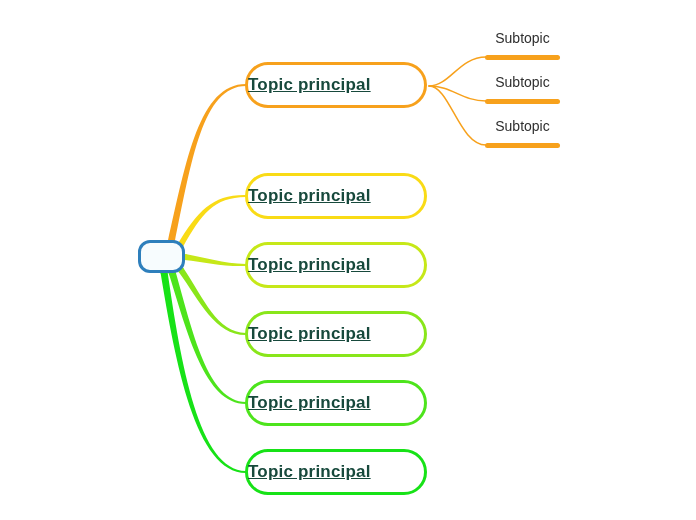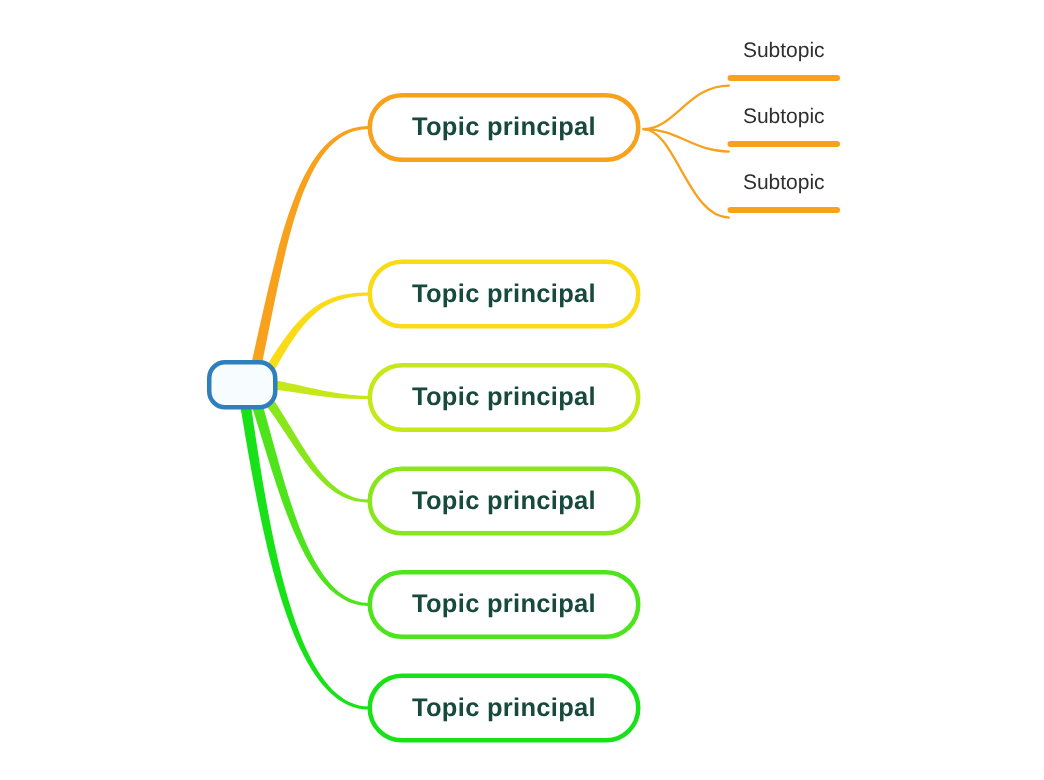--- a/index.html
+++ b/index.html
@@ -1,22 +1,22 @@
 <!DOCTYPE html>
 <html><head>
 <meta charset="utf-8">
 <style>
   html,body{margin:0;padding:0;background:#fff;}
   #cv{position:relative;background:#fff;overflow:hidden;font-family:"Liberation Sans","DejaVu Sans",sans-serif;}
   #links{position:absolute;left:0;top:0;}
-  .node{position:absolute;box-sizing:border-box;display:flex;align-items:center;justify-content:center;}
+  .node{position:absolute;box-sizing:border-box;display:flex;align-items:center;justify-content:flex-start;text-decoration:underline;}
   .central{border:3px solid #2E7FBC;border-radius:12px;background:#F7FCFE;}
   .topic{border:3px solid;border-radius:23px;background:#FFFFFF;font-weight:bold;font-size:17px;letter-spacing:.2px;}
   .topic span{white-space:nowrap;}
-  .sub{position:absolute;display:flex;flex-direction:column;justify-content:flex-start;align-items:center;box-sizing:border-box;}
+  .sub{position:absolute;display:flex;flex-direction:column;justify-content:flex-end;align-items:center;box-sizing:border-box;}
   .sub-label{font-size:14px;line-height:16px;margin-bottom:9px;white-space:nowrap;}
   .sub-underline{width:100%;border-radius:2.5px;}
 </style>
 </head>
 <body>
 
 <div id="cv" style="width: 696px; height: 520px; background: rgb(255, 255, 255);">
   <svg id="links" xmlns="http://www.w3.org/2000/svg" width="696" height="520">
       <path d="M 174.4 243.7 C 191.6 160.5, 202.5 86.1, 246.0 86.0 L 246.0 84.0 C 199.5 83.9, 186.4 159.5, 167.6 242.3 Z" fill="#F7A11C"></path>
       <circle cx="171" cy="243" r="3.5" fill="#F7A11C"></circle>

